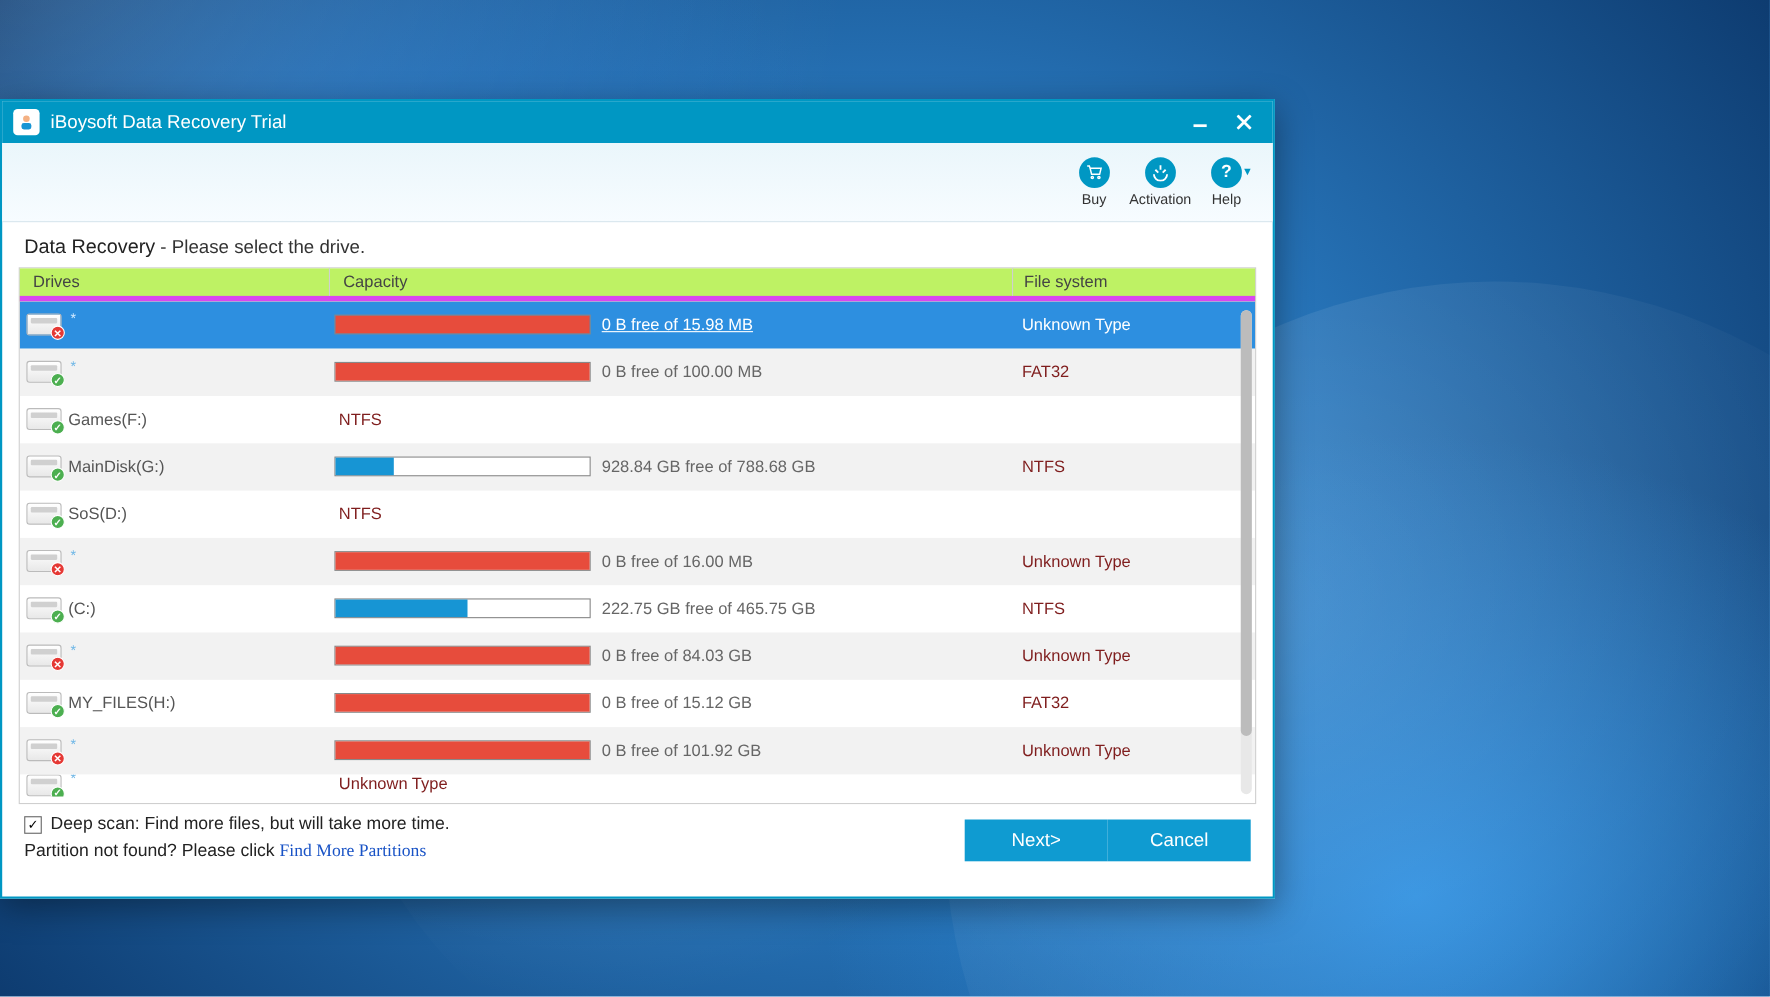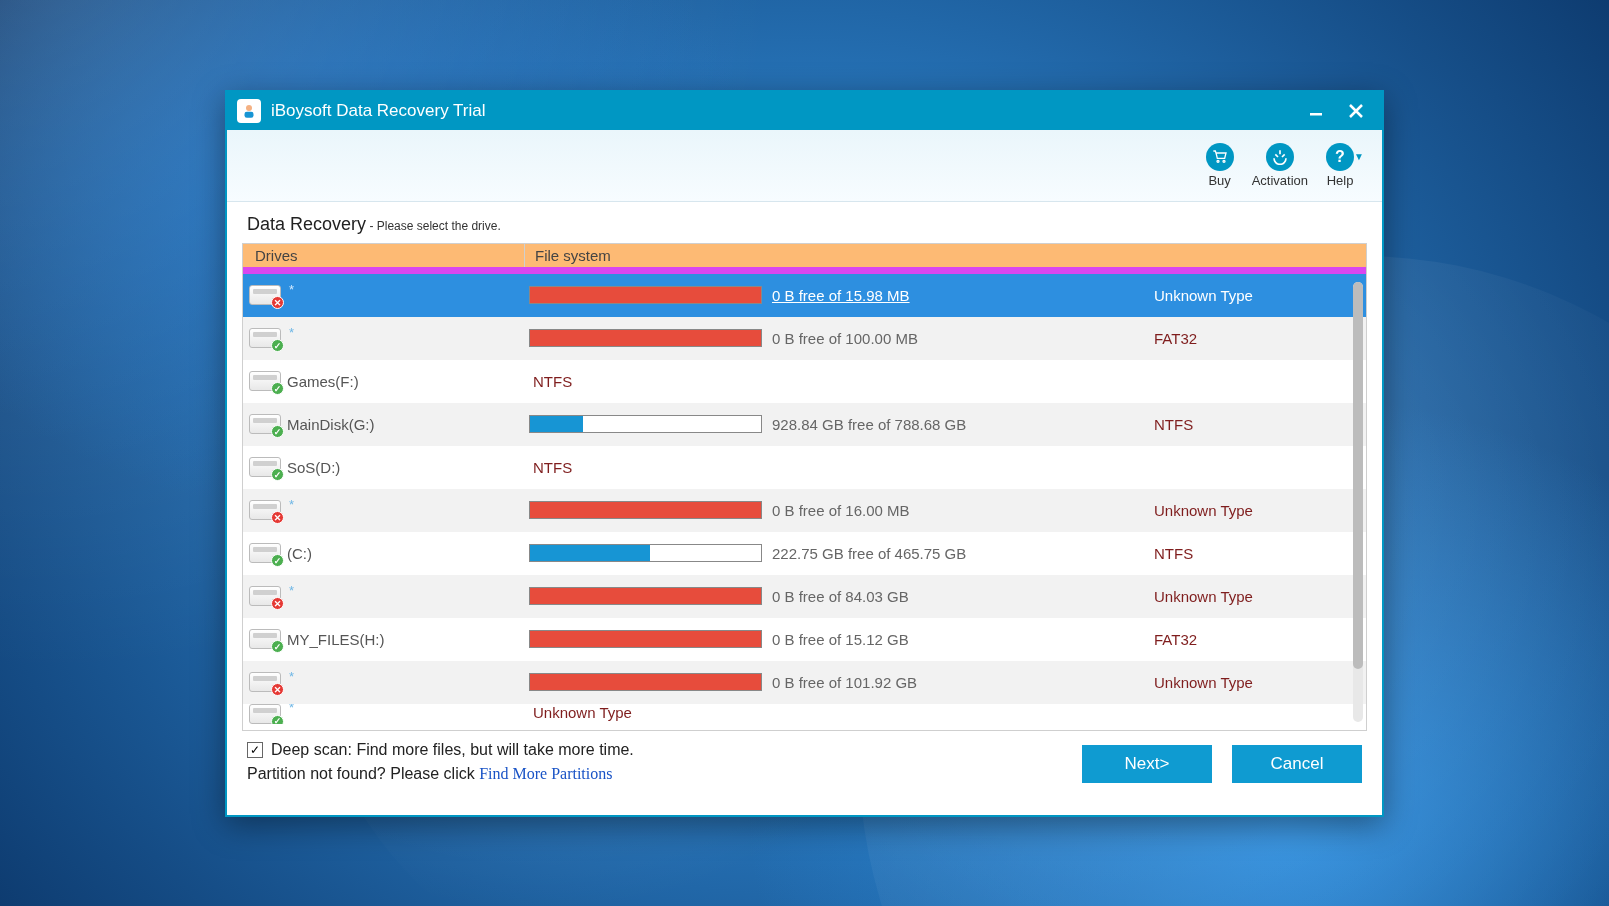--- a/index.html
+++ b/index.html
@@ -5,21 +5,21 @@
   * { box-sizing: border-box; margin: 0; padding: 0; }
   html, body { width: 1609px; height: 906px; overflow: hidden; font-family: 'Segoe UI', Tahoma, sans-serif; }
   .desktop {
     width: 1609px; height: 906px;
     background:
       radial-gradient(ellipse 900px 700px at 80% 90%, #2d8fe0 0%, transparent 60%),
       radial-gradient(ellipse 800px 600px at 20% 20%, #1a6fc0 0%, transparent 55%),
       radial-gradient(ellipse 1000px 800px at 50% 50%, #3a9ff0 0%, #0d3a6e 100%),
       linear-gradient(135deg, #0d3a6e 0%, #1a6fc0 40%, #3a9ff0 100%);
     position: relative;
-    display: flex; align-items: center; justify-content: center;
+    display: flex; align-items: center; justify-content: flex-start;
   }
   .swirl {
     position:absolute; border-radius:50%;
     background: radial-gradient(circle at 30% 30%, rgba(255,255,255,0.15), rgba(30,100,180,0.0) 60%);
   }
   .swirl.s1 { width: 1200px; height: 1200px; left: -300px; top: -400px; }
   .swirl.s2 { width: 1000px; height: 1000px; right: -250px; bottom: -350px; }
   .swirl.s3 { width: 800px; height: 800px; left: 300px; top: 200px; }
 
   .window {
@@ -57,30 +57,30 @@
   .toolbtn { display:flex; flex-direction:column; align-items:center; font-size:13px; color:#333; cursor:pointer; position:relative;}
   .toolbtn .circ {
     width: 28px; height:28px; border-radius:50%; background:#0097c3;
     display:flex; align-items:center; justify-content:center; color:#fff; margin-bottom:2px;
   }
   .toolbtn .drop { position:absolute; right:-10px; top:8px; color:#0097c3; font-size:10px;}
   .heading {
     padding: 12px 20px 8px 20px;
     font-size: 18px; color:#222;
   }
-  .heading .sub { font-size: 12px; color:#333; }
+  .heading .sub { font-size: 17px; color:#333; }
   .grid-wrap {
     margin: 0 15px;
     border: 1px solid #cfcfcf;
     height: 488px;
     display:flex; flex-direction:column;
     position:relative;
   }
   .grid-header {
-    display:flex; height:30px; background:#fdba74; border-bottom:7px solid #d946ef;
+    display:flex; height:30px; background:#bef264; border-bottom:5px solid #d946ef;
     font-size:15px; color:#444;
   }
   .col-drives { width: 282px; border-right:1px solid #cfcfcf; padding-left:12px; display:flex; align-items:center;}
   .col-capacity { flex:1; border-right:1px solid #cfcfcf; padding-left:12px; display:flex; align-items:center;}
   .col-fs { width: 220px; padding-left:10px; display:flex; align-items:center;}
   .grid-body { flex:1; overflow:hidden; position:relative;}
   .rows { position:absolute; inset:0; overflow:hidden;}
   .row {
     height:43px; display:flex; align-items:center; font-size:15px; color:#555;
   }
@@ -128,21 +128,21 @@
     flex:1; padding: 10px 20px 0 20px;
     display:flex; align-items:flex-start;
   }
   .footer-left { flex:1; font-size:16px; color:#222;}
   .check-row { display:flex; align-items:center; margin-bottom:6px;}
   .checkbox {
     width:16px; height:16px; border:1px solid #666; margin-right:8px;
     display:flex; align-items:center; justify-content:center; font-size:12px; color:#000; background:#fff;
   }
   .linklike { color:#1953c6; cursor:pointer;font-family:Liberation Serif, serif; }
-  .footer-buttons { display:flex; gap:20px; margin-top:4px;}
+  .footer-buttons { display:flex; margin-top:4px;}
   .btn {
     width:130px; height:38px; background:#0f9bd1; color:#fff; border:none;
     font-size:17px; cursor:pointer; display:flex; align-items:center; justify-content:center;
   }
   .row.partial { height:20px; overflow:hidden; align-items:flex-start; padding-top:0;}
   .row.partial .bar{ border-bottom: none; }
 </style>
 </head>
 <body>
 
@@ -197,20 +197,21 @@
       </div>
     </div>
 
     <div class="heading">
       <span>Data Recovery</span><span class="sub"> - Please select the drive.</span>
     </div>
 
     <div class="grid-wrap">
       <div class="grid-header">
         <div class="col-drives">Drives</div>
+        <div class="col-capacity">Capacity</div>
         <div class="col-fs">File system</div>
       </div>
       <div class="grid-body">
         <div class="rows" id="rows">
             <div class="row selected">
               <div class="drive-cell">
                 <div class="drive-icon">
                   <div class="badge err">✕</div>
                 </div>
                 <span class="asterisk">*</span>

